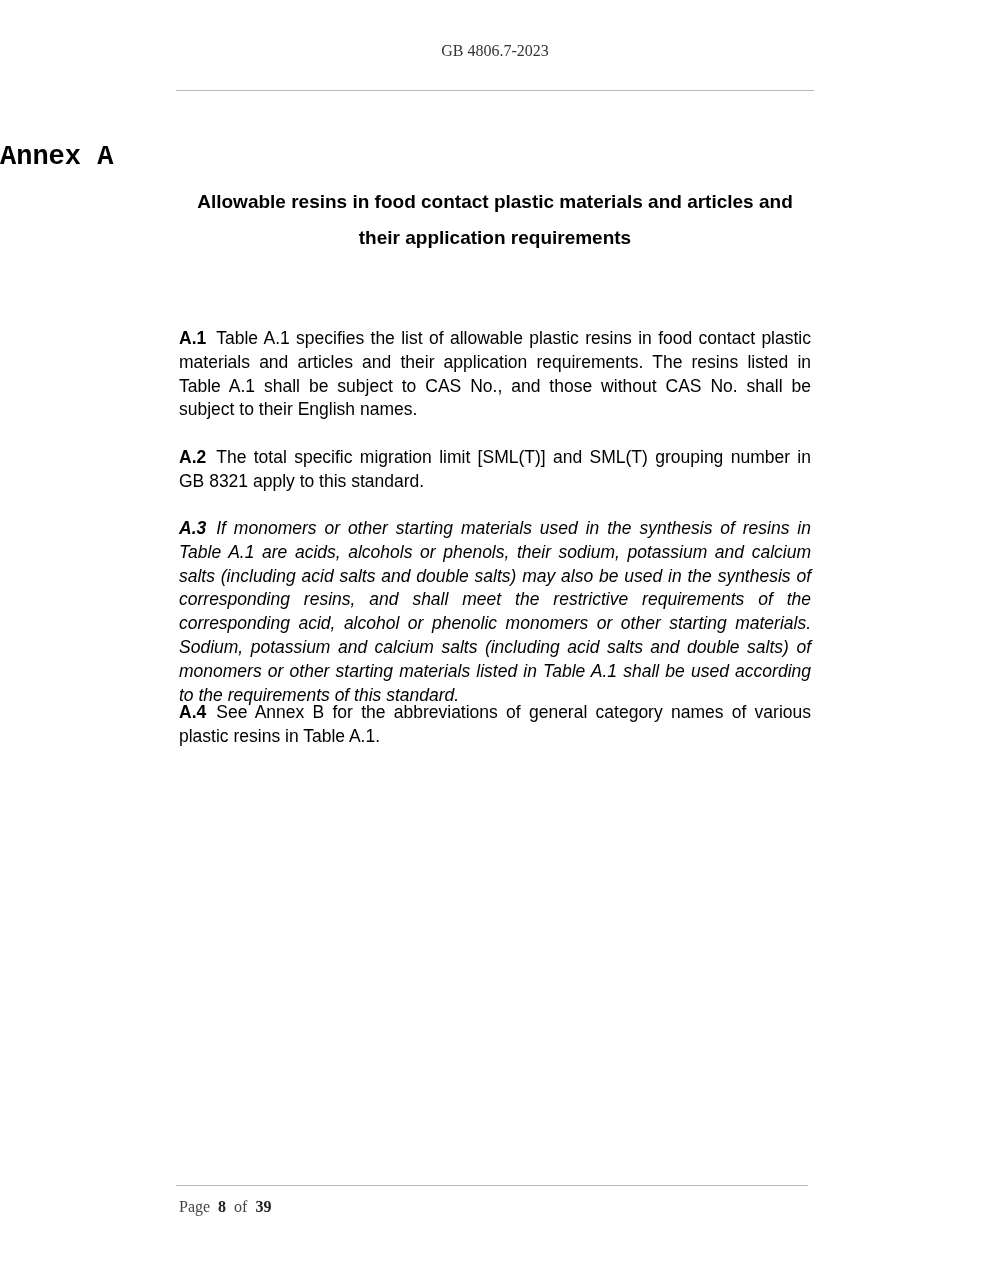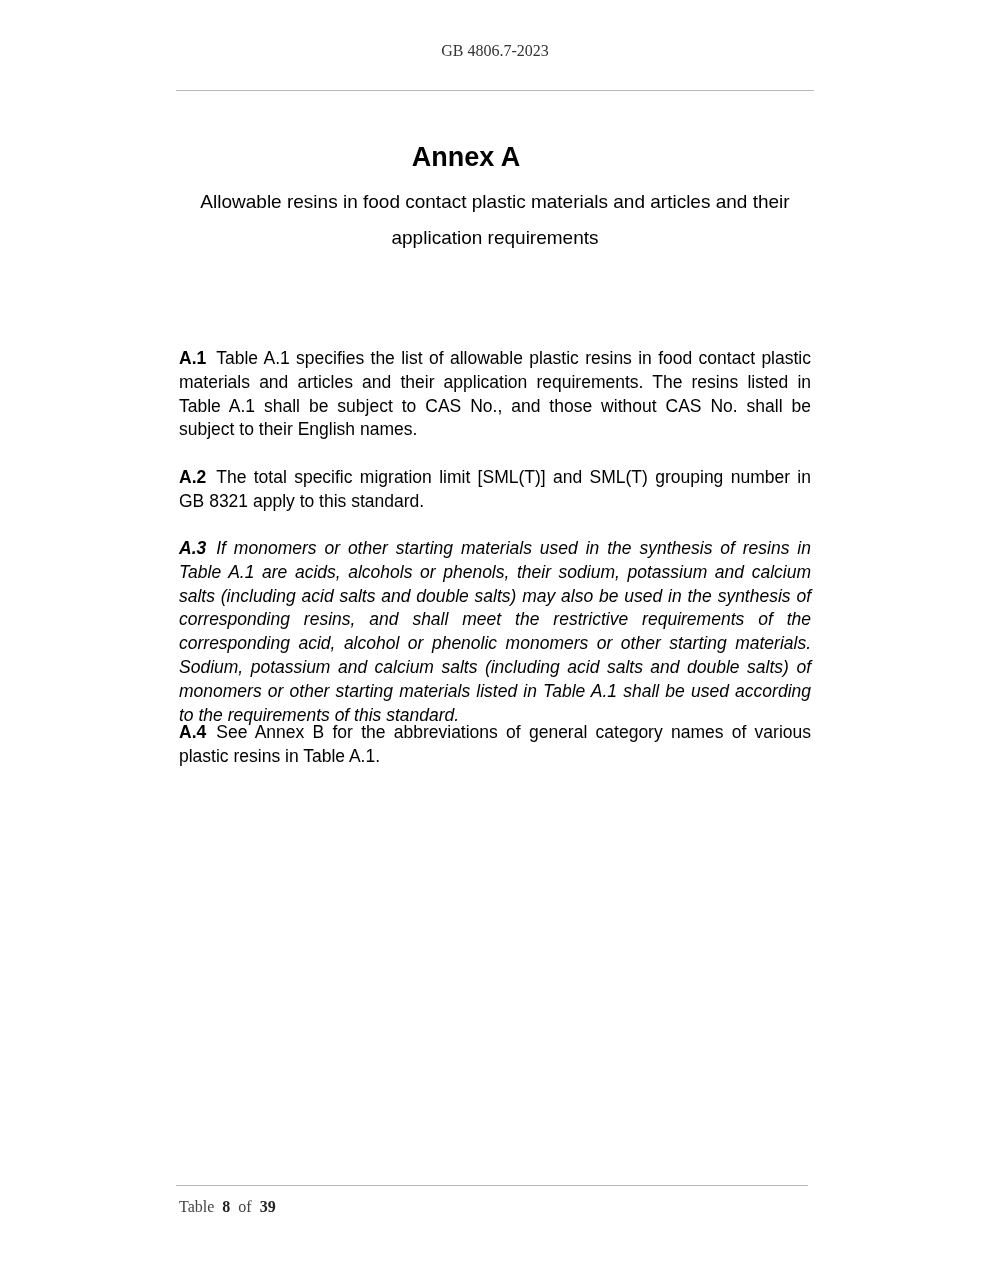--- a/index.html
+++ b/index.html
@@ -6,33 +6,32 @@
   body { width: 990px; height: 1281px; position: relative; overflow: hidden; color: #000; }
   .header {
     position: absolute; top: 42px; left: 0; width: 990px; text-align: center;
     font-family: "Liberation Serif", serif; font-size: 16px; color: #333;
   }
   .header-rule {
     position: absolute; top: 90px; left: 176px; width: 638px; height: 0;
     border-top: 1px solid #b8b8b8;
   }
   .annex-title {
-    position: absolute; top: 142px; left: 0; width: 932px; text-align: center;
-    font-family: Liberation Sans, sans-serif; font-weight: bold; font-size: 27px;
+    position: absolute; top: 142px; left: 0; width: 932px; 
+    font-family: Liberation Mono, monospace; font-weight: bold; font-size: 27px;
   }
   .annex-subtitle {
     position: absolute; top: 184px; left: 176px; width: 638px; text-align: center;
-    font-family: "Liberation Sans", sans-serif; font-weight: normal; font-size: 19px;
+    font-family: "Liberation Sans", sans-serif; font-weight: bold; font-size: 19px;
     line-height: 36px;
   }
   .body-text {
     position: absolute; left: 179px; width: 632px;
     font-family: "Liberation Sans", sans-serif; font-size: 17.5px; line-height: 23.8px;
     text-align: justify;
-    margin-top: 20px;
   }
   .clause { margin: 0; }
   .clause-num { font-weight: bold; margin-right: 10px; }
   #a1 { top: 327px; }
   #a2 { top: 446px; }
   #a3 { top: 517px; font-style: italic; }
   #a4 { top: 701px; }
   .footer-rule {
     position: absolute; top: 1185px; left: 176px; width: 632px; height: 0;
     border-top: 1px solid #b8b8b8;
@@ -63,18 +62,18 @@
 <div class="body-text" id="a3">
   <p class="clause"><span class="clause-num">A.3</span><span>If monomers or other starting materials used in the synthesis of resins in Table A.1 are acids, alcohols or phenols, their sodium, potassium and calcium salts (including acid salts and double salts) may also be used in the synthesis of corresponding resins, and shall meet the restrictive requirements of the corresponding acid, alcohol or phenolic monomers or other starting materials. Sodium, potassium and calcium salts (including acid salts and double salts) of monomers or other starting materials listed in Table A.1 shall be used according to the requirements of this standard.</span></p>
 </div>
 <div class="body-text" id="a4">
   <p class="clause"><span class="clause-num">A.4</span><span>See Annex B for the abbreviations of general category names of various plastic resins in Table A.1.</span></p>
 </div>
 
 <div class="footer-rule"></div>
 <div class="footer">
   <span>
-    <span>Table</span>&nbsp;
+    <span>Page</span>&nbsp;
     <span class="pn">8</span>&nbsp;
     <span>of</span>&nbsp;
     <span class="pn">39</span>
   </span>
 </div>
 
 </body></html>

